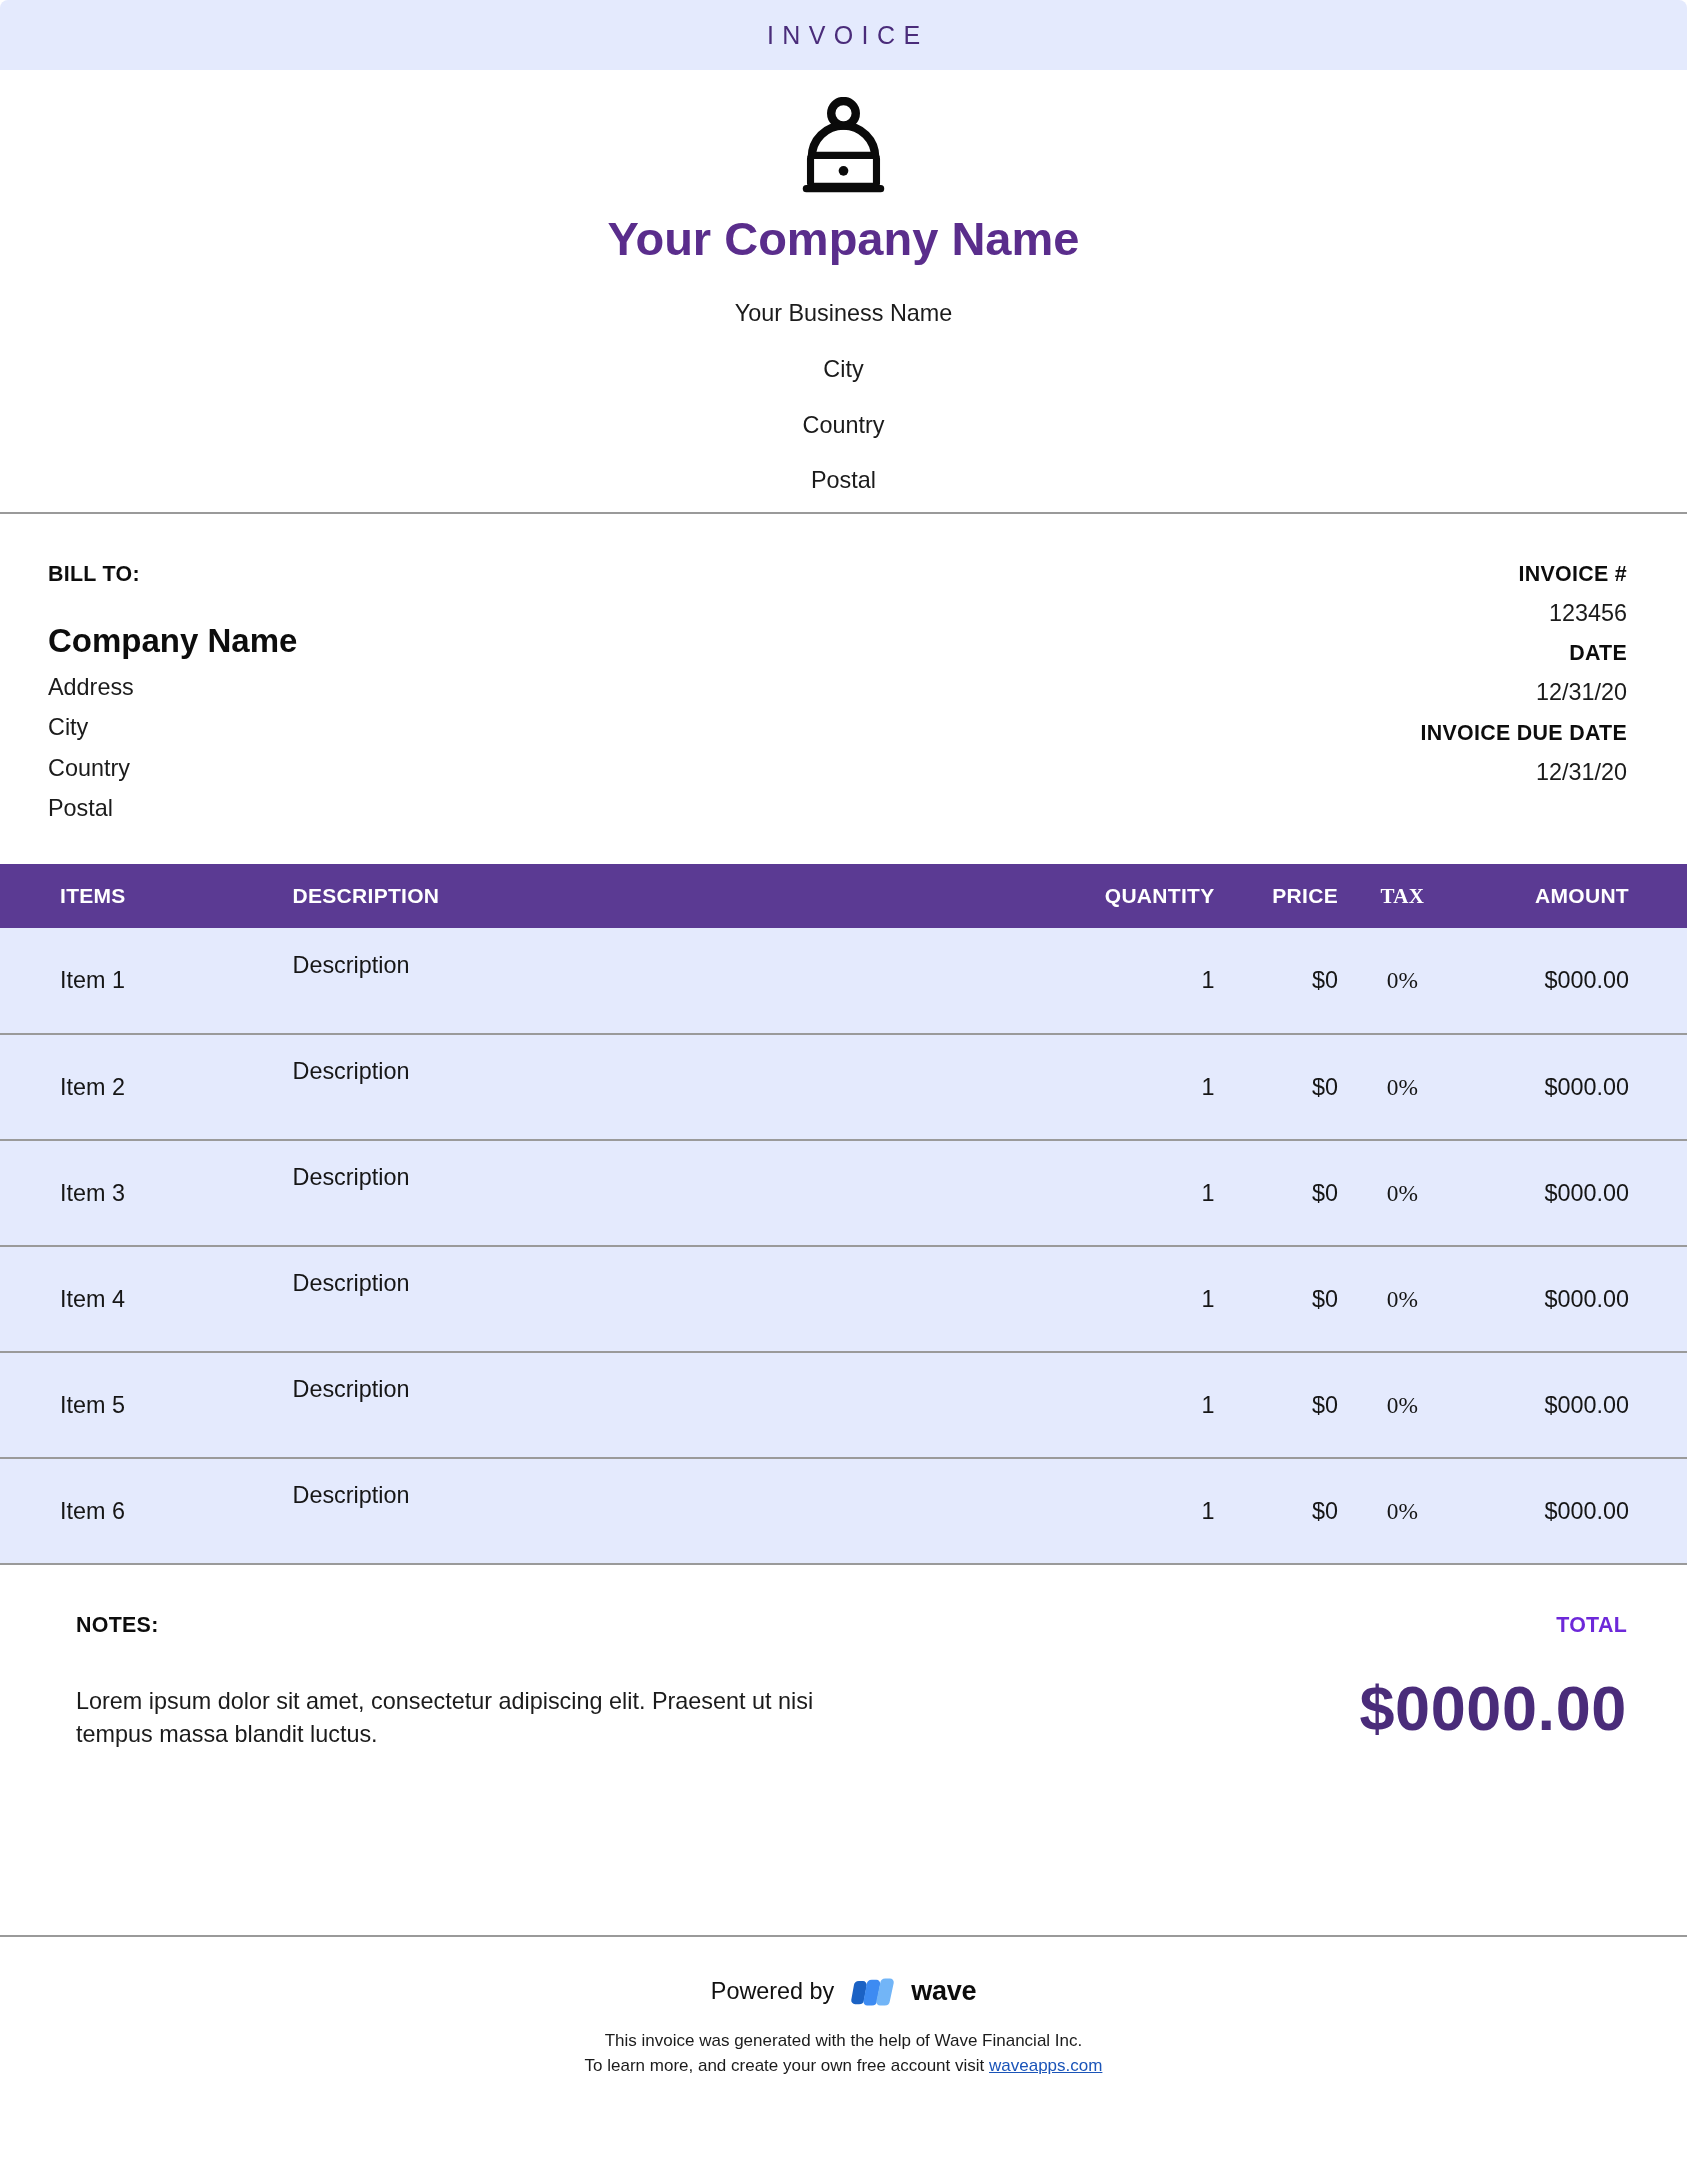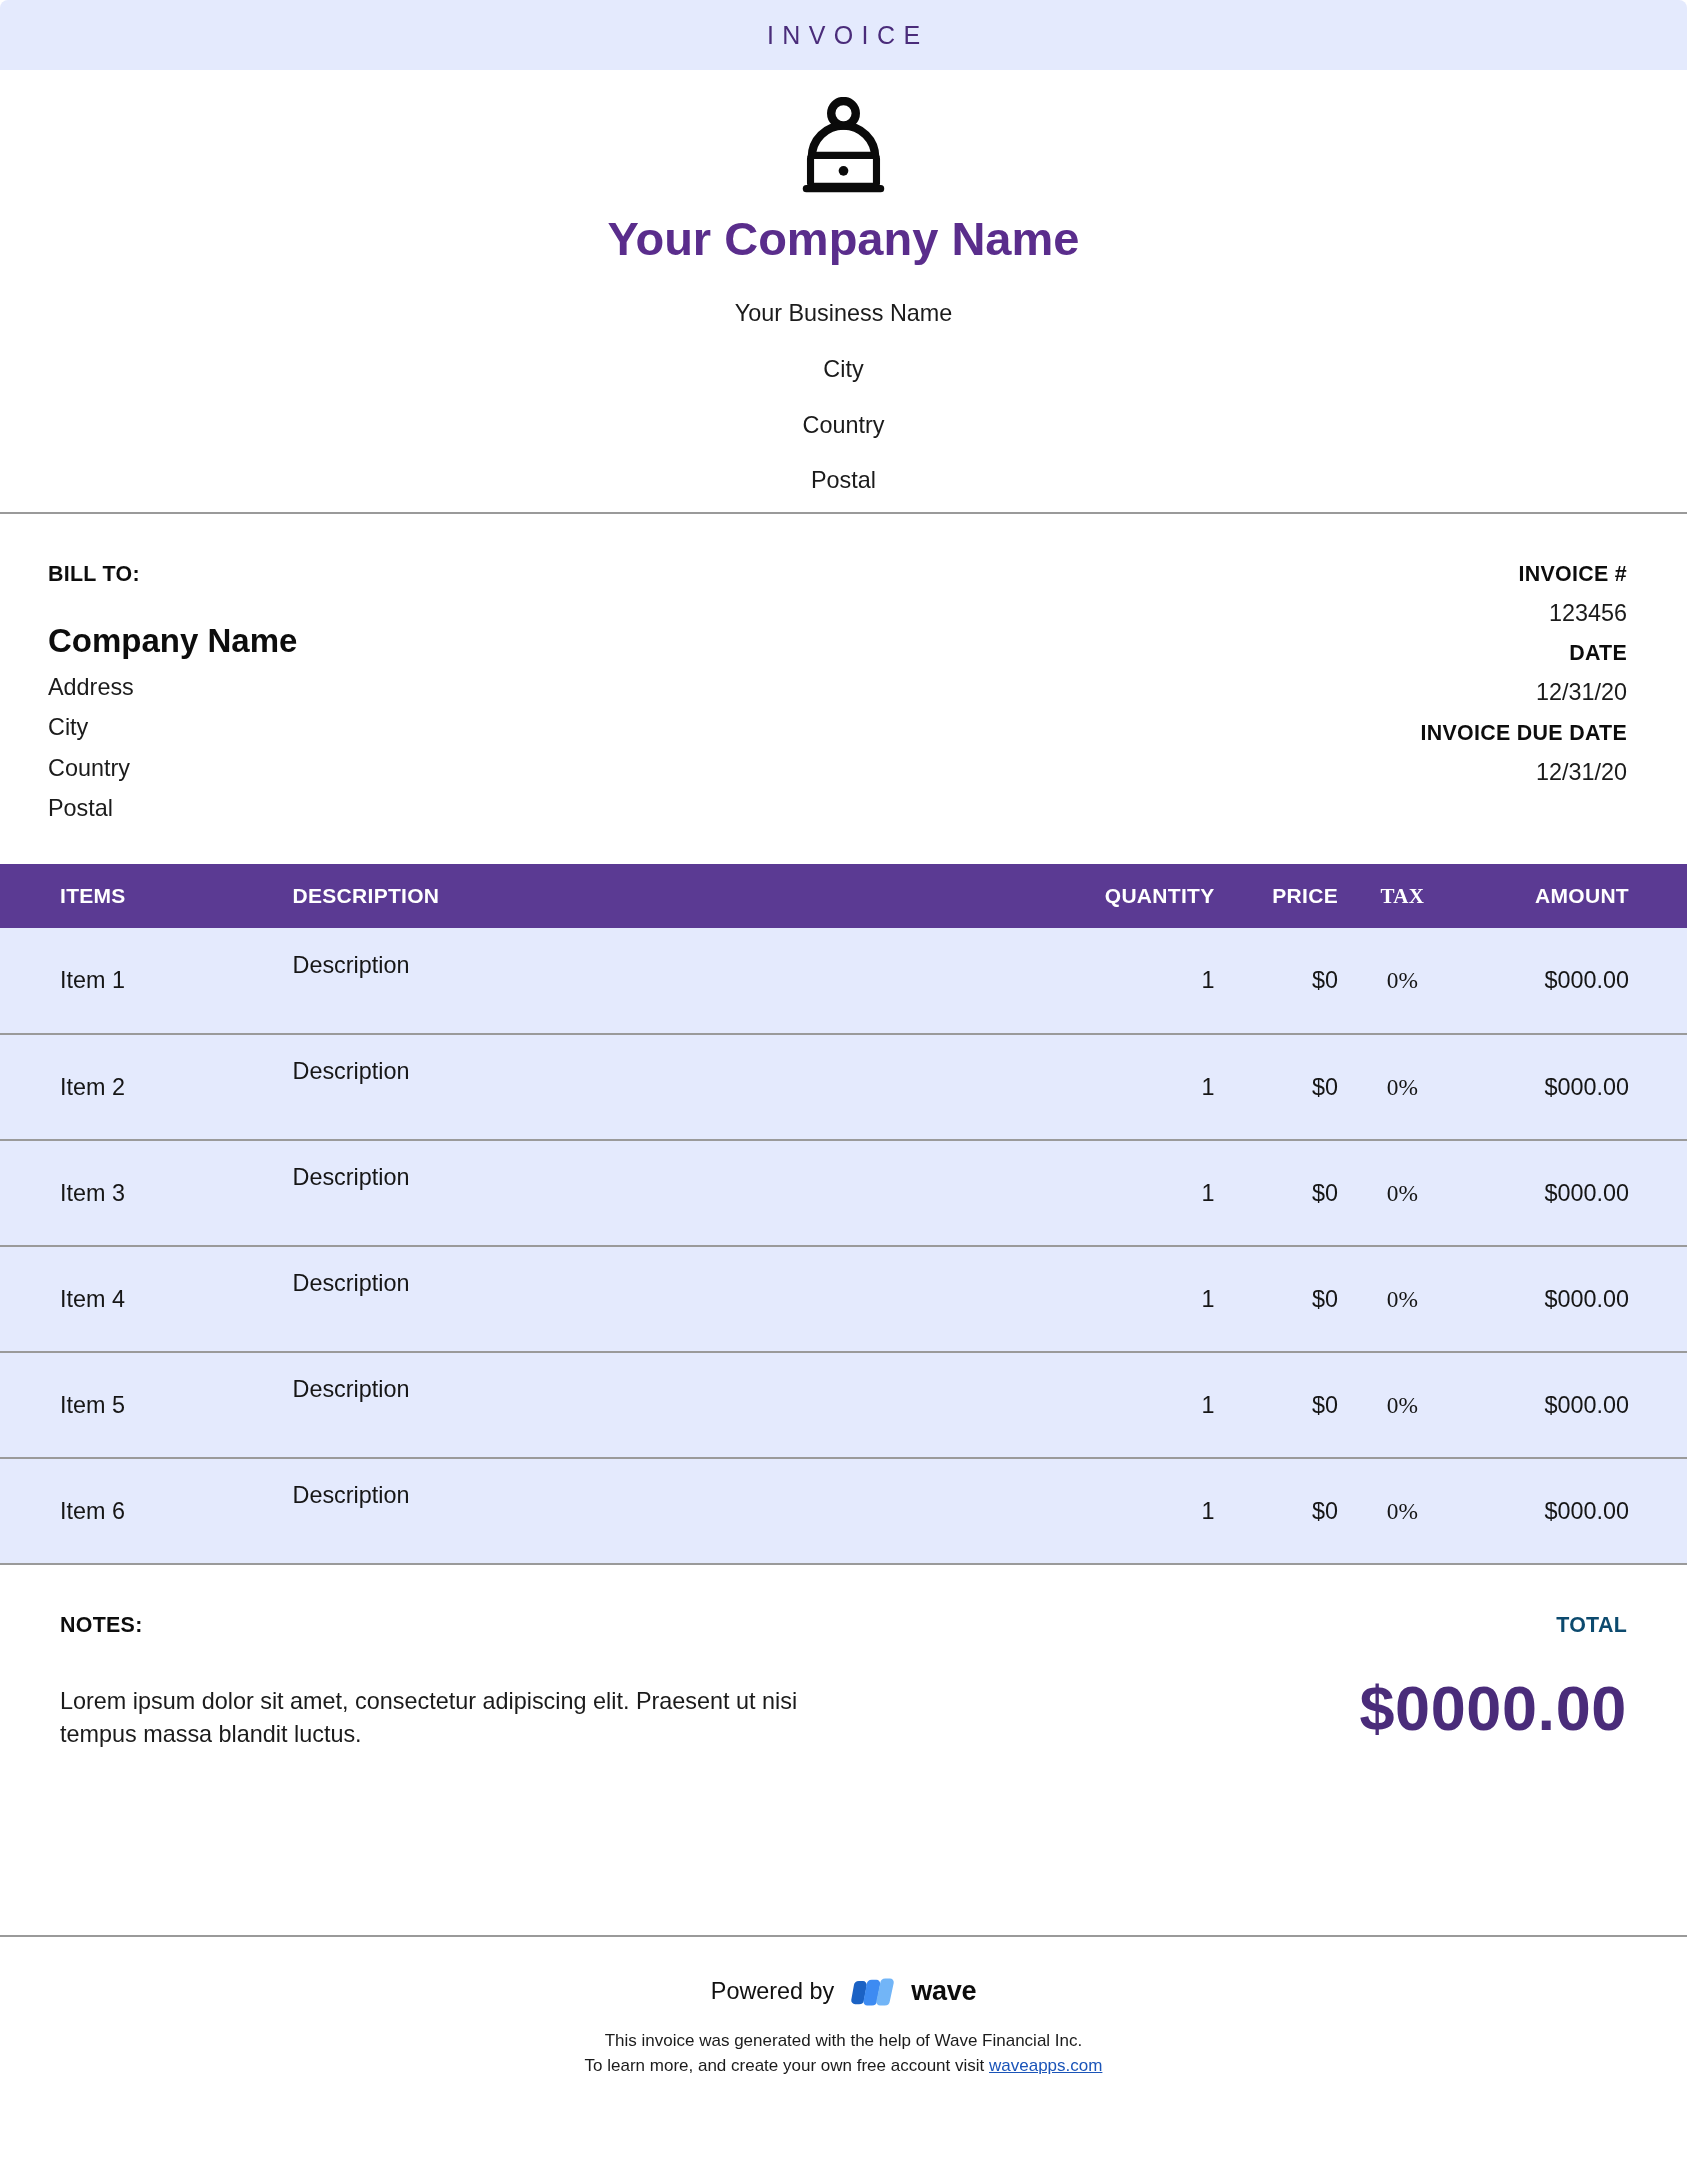--- a/index.html
+++ b/index.html
@@ -145,39 +145,40 @@
     margin-top: -28.6px;
   }
 
   
   .notes-section {
     display: flex;
     justify-content: space-between;
     padding: 48px 60px 0 60px;
     height: 370px;
     box-sizing: border-box;
+    margin-left: 16px;
   }
   .notes-label {
     font-size: 21.4px;
     font-weight: bold;
     color: #0d0d0d;
     letter-spacing: 0.3px;
   }
   .notes-body {
     font-size: 23.4px;
     color: #1b1b1b;
     line-height: 1.42;
     margin-top: 47px;
     max-width: 798px;
   }
   .total-col { text-align: right; }
   .total-label {
     font-size: 21.4px;
     font-weight: bold;
-    color: #0c4a6e;
+    color: #6d28d9;
     letter-spacing: 0.3px;
   }
   .total-value {
     font-size: 63px;
     font-weight: bold;
     color: #4a2c7a;
     margin-top: 34px;
     letter-spacing: 0.6px;
   }
 

